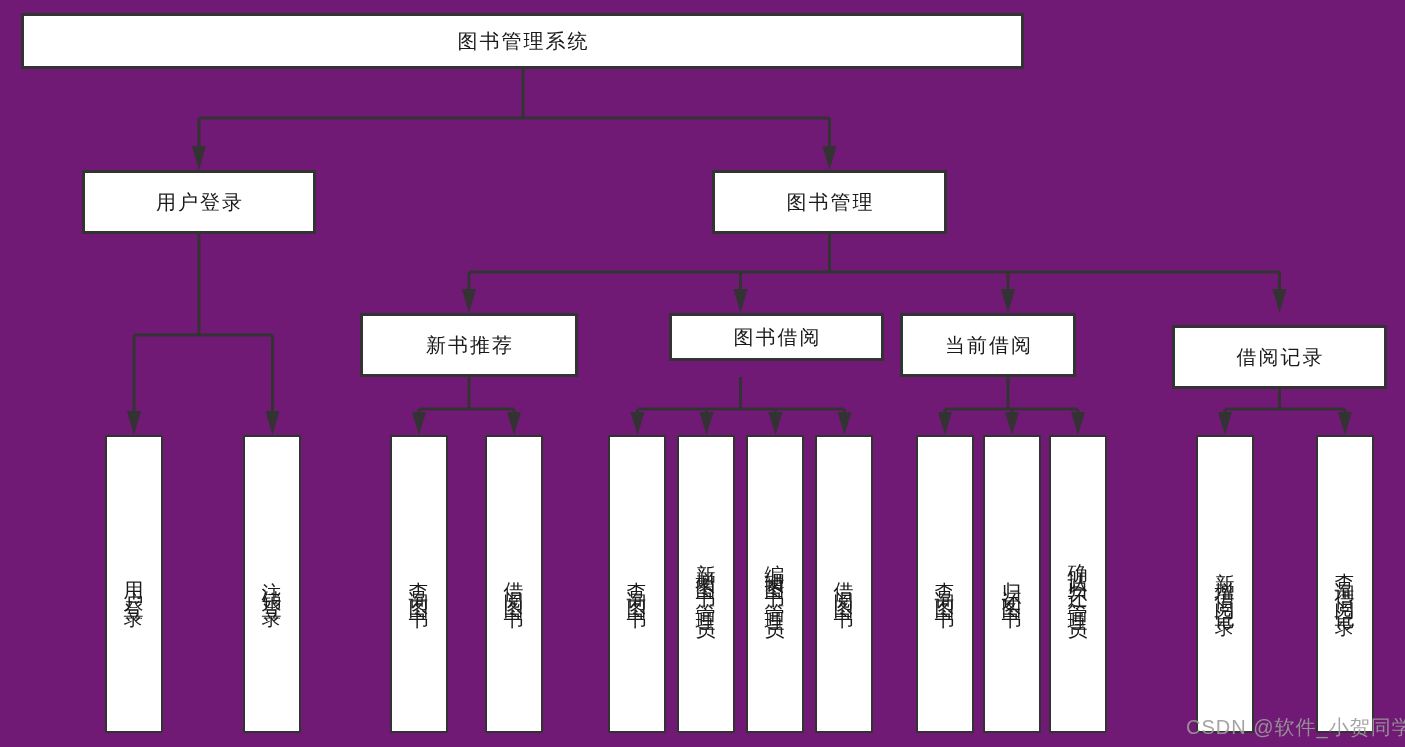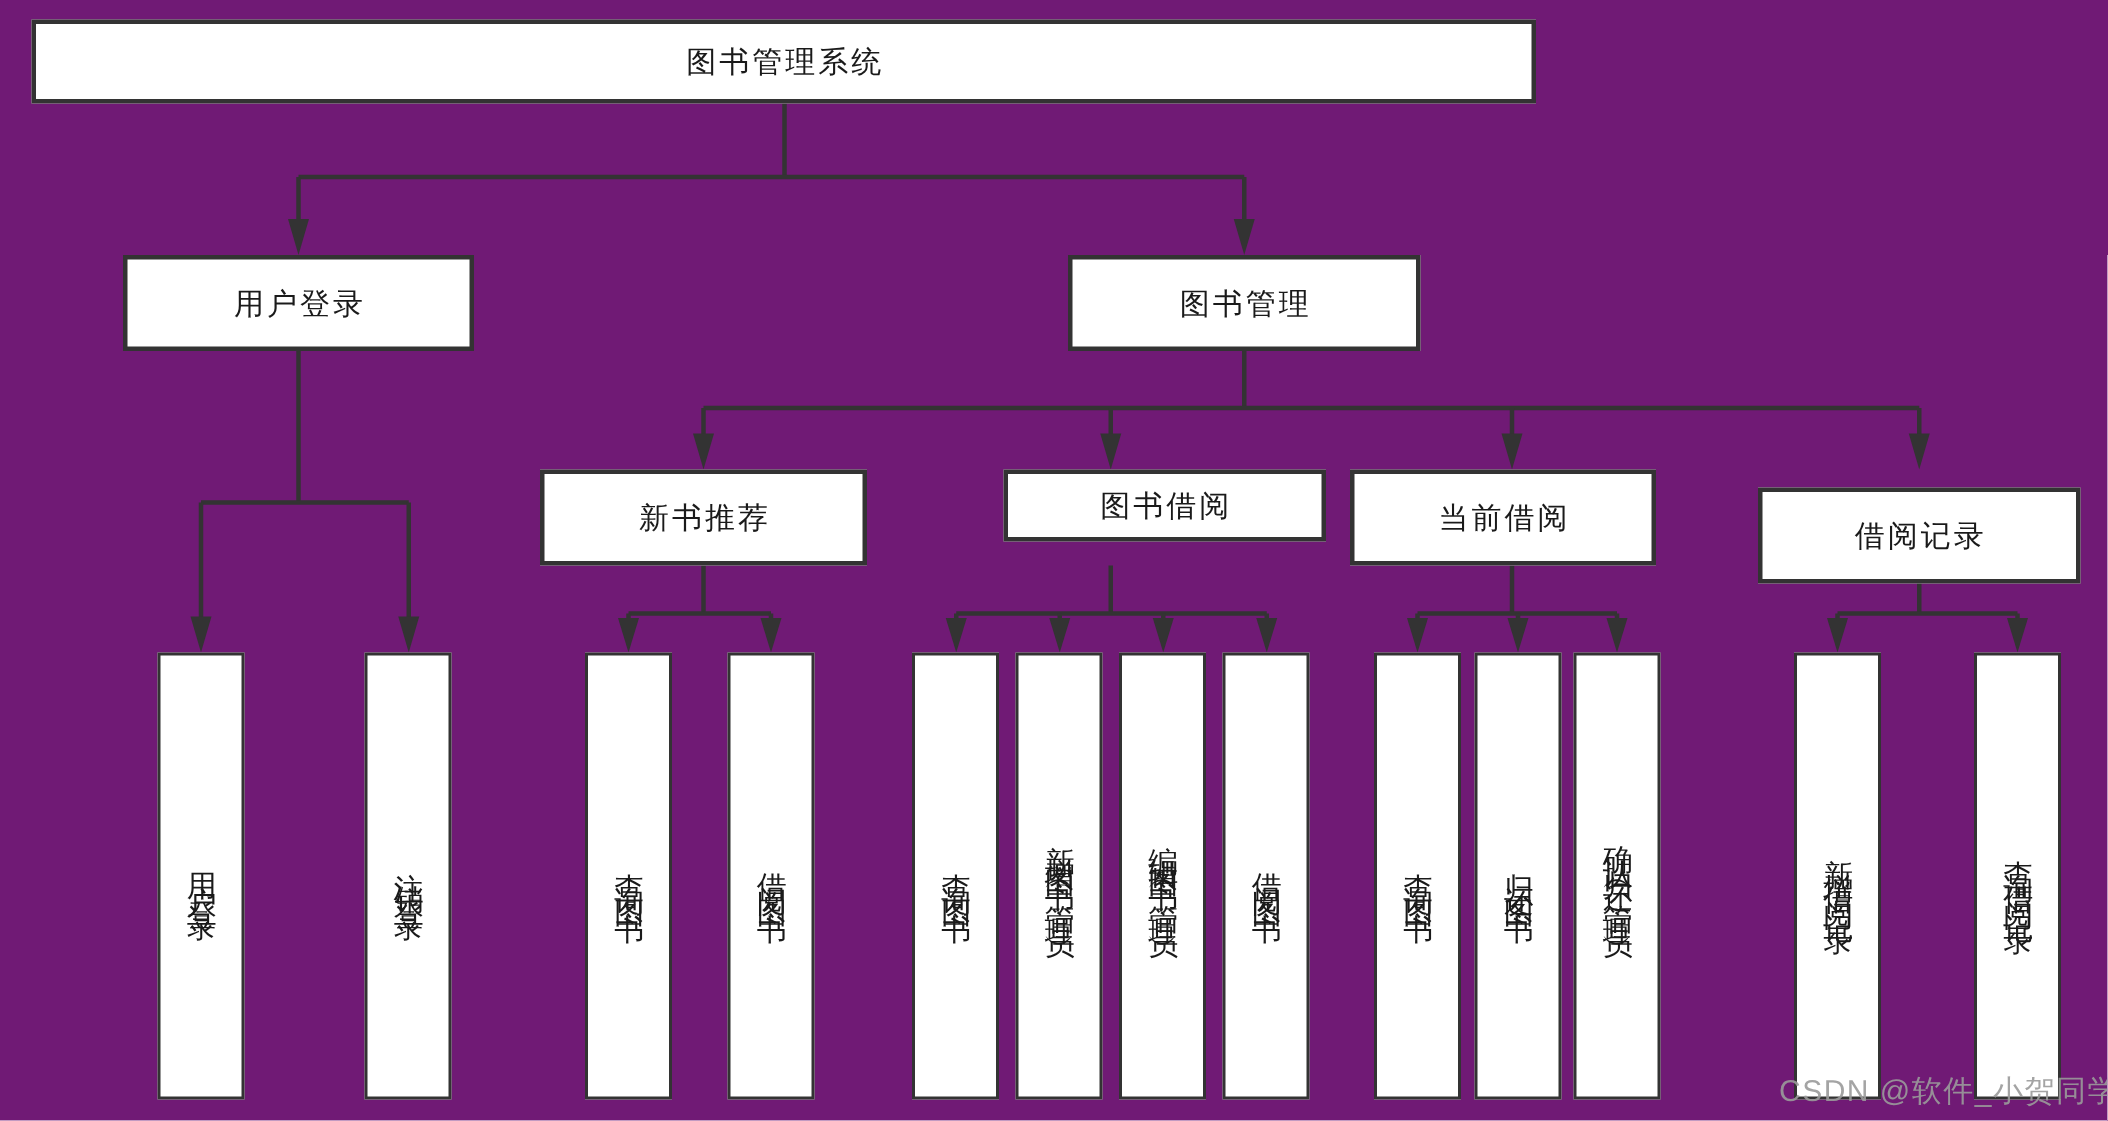--- a/index.html
+++ b/index.html
@@ -132,21 +132,21 @@
     <polygon points="1338,412 1352,412 1345,435"></polygon>
   </svg>
 
   <div class="node" style="left:21px; top:13px; width:1003px; height:56px;">图书管理系统</div>
 
   <div class="node" style="left:82px; top:170px; width:234px; height:64px;">用户登录</div>
   <div class="node" style="left:712px; top:170px; width:235px; height:64px;">图书管理</div>
 
   <div class="node" style="left:360px; top:313px; width:218px; height:64px;">新书推荐</div>
   <div class="node" style="left:633px; top:313px; width:215px; height:48px;margin-left:36px;">图书借阅</div>
-  <div class="node" style="left:900px; top:313px; width:204px; height:64px;">当前借阅</div>
+  <div class="node" style="left:900px; top:313px; width:176px; height:64px;">当前借阅</div>
   <div class="node" style="left:1172px; top:325px; width:215px; height:64px;">借阅记录</div>
 
   <div class="node leaf" style="left:105px; top:435px; width:58px; height:298px;">用户登录</div>
   <div class="node leaf" style="left:243px; top:435px; width:58px; height:298px;">注销登录</div>
 
   <div class="node leaf" style="left:390px; top:435px; width:58px; height:298px;">查询图书</div>
   <div class="node leaf" style="left:485px; top:435px; width:58px; height:298px;">借阅图书</div>
 
   <div class="node leaf" style="left:608px; top:435px; width:58px; height:298px;">查询图书</div>
   <div class="node leaf" style="left:677px; top:435px; width:58px; height:298px; letter-spacing:8px;">新增图书（管理员）</div>

